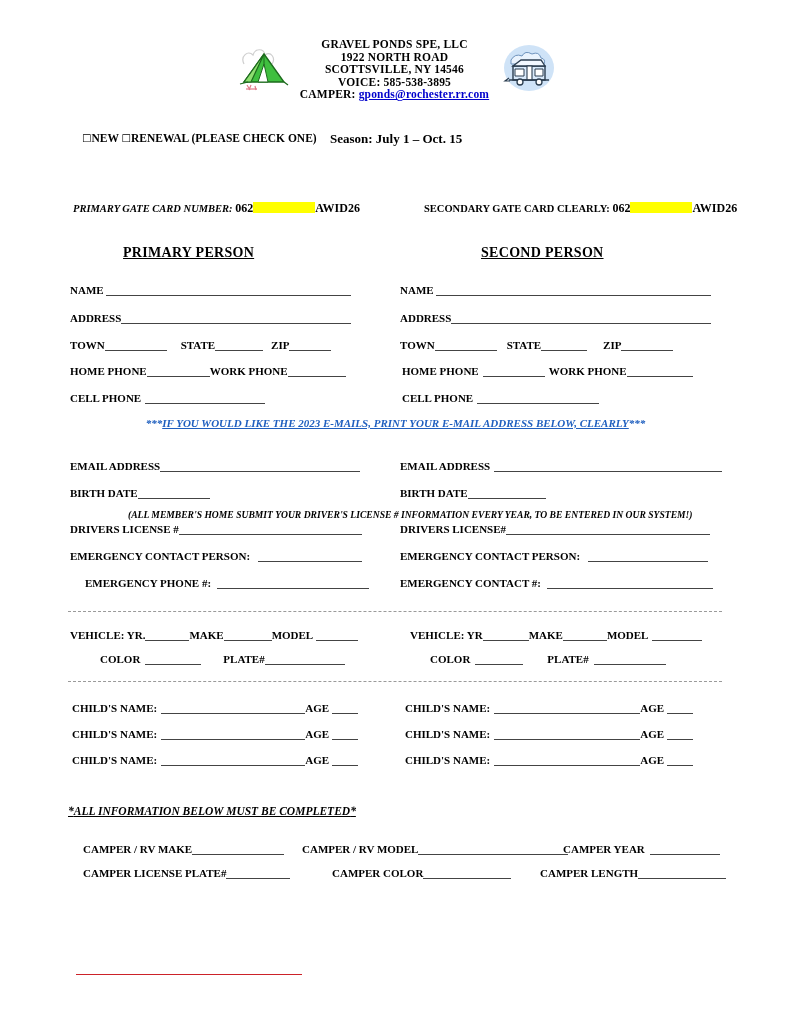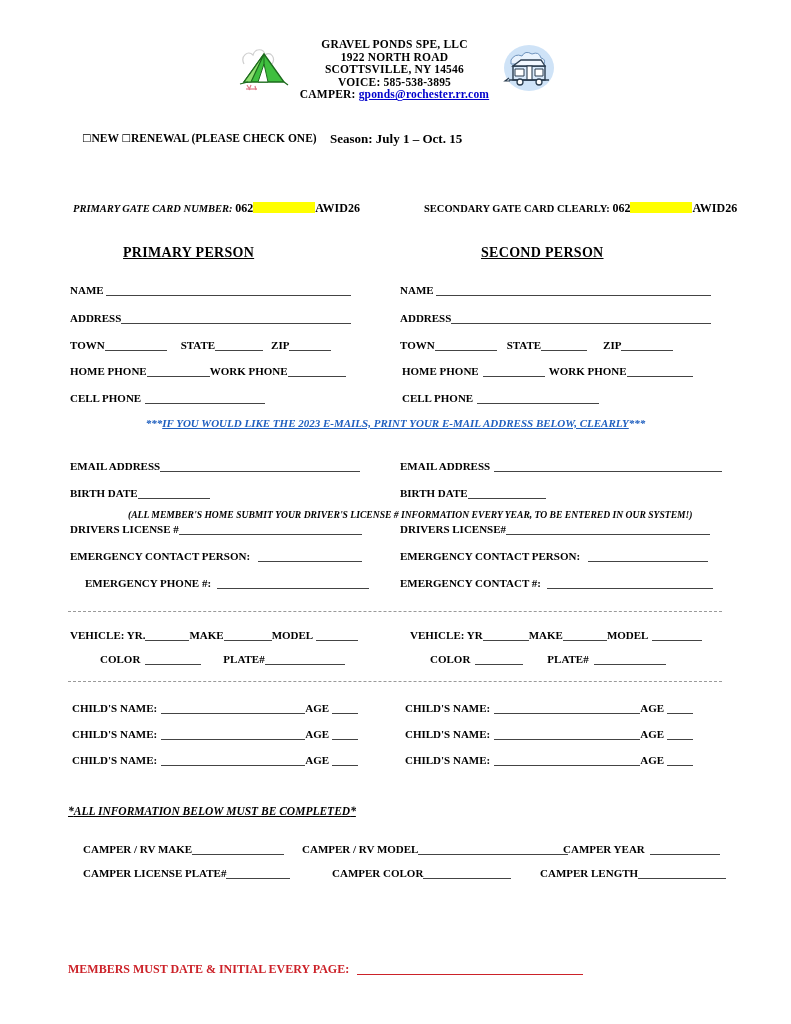--- a/index.html
+++ b/index.html
@@ -424,16 +424,16 @@
   <div class="dl-note">(ALL MEMBER'S HOME SUBMIT YOUR DRIVER'S LICENSE # INFORMATION EVERY YEAR, TO BE ENTERED IN OUR SYSTEM!)</div>
 
   <div class="dash" style="top:611px;"></div>
   <div class="dash" style="top:681px;"></div>
 
   <div class="all-info">
     <span class="star">*</span><span>ALL INFORMATION BELOW MUST BE COMPLETED</span><span class="star">*</span>
   </div>
 
   <div class="members-note">
-    <span>MEMBERS MUST DATE &amp; INITIAL EVERY PAGE:</span><span class="sp" style="width:8px;"></span><span class="ln" style="width:226px;"></span>
+    <span class="sp" style="width:8px;"></span><span class="ln" style="width:226px;"></span>
   </div>
 
 </div>
 
 </body></html>

